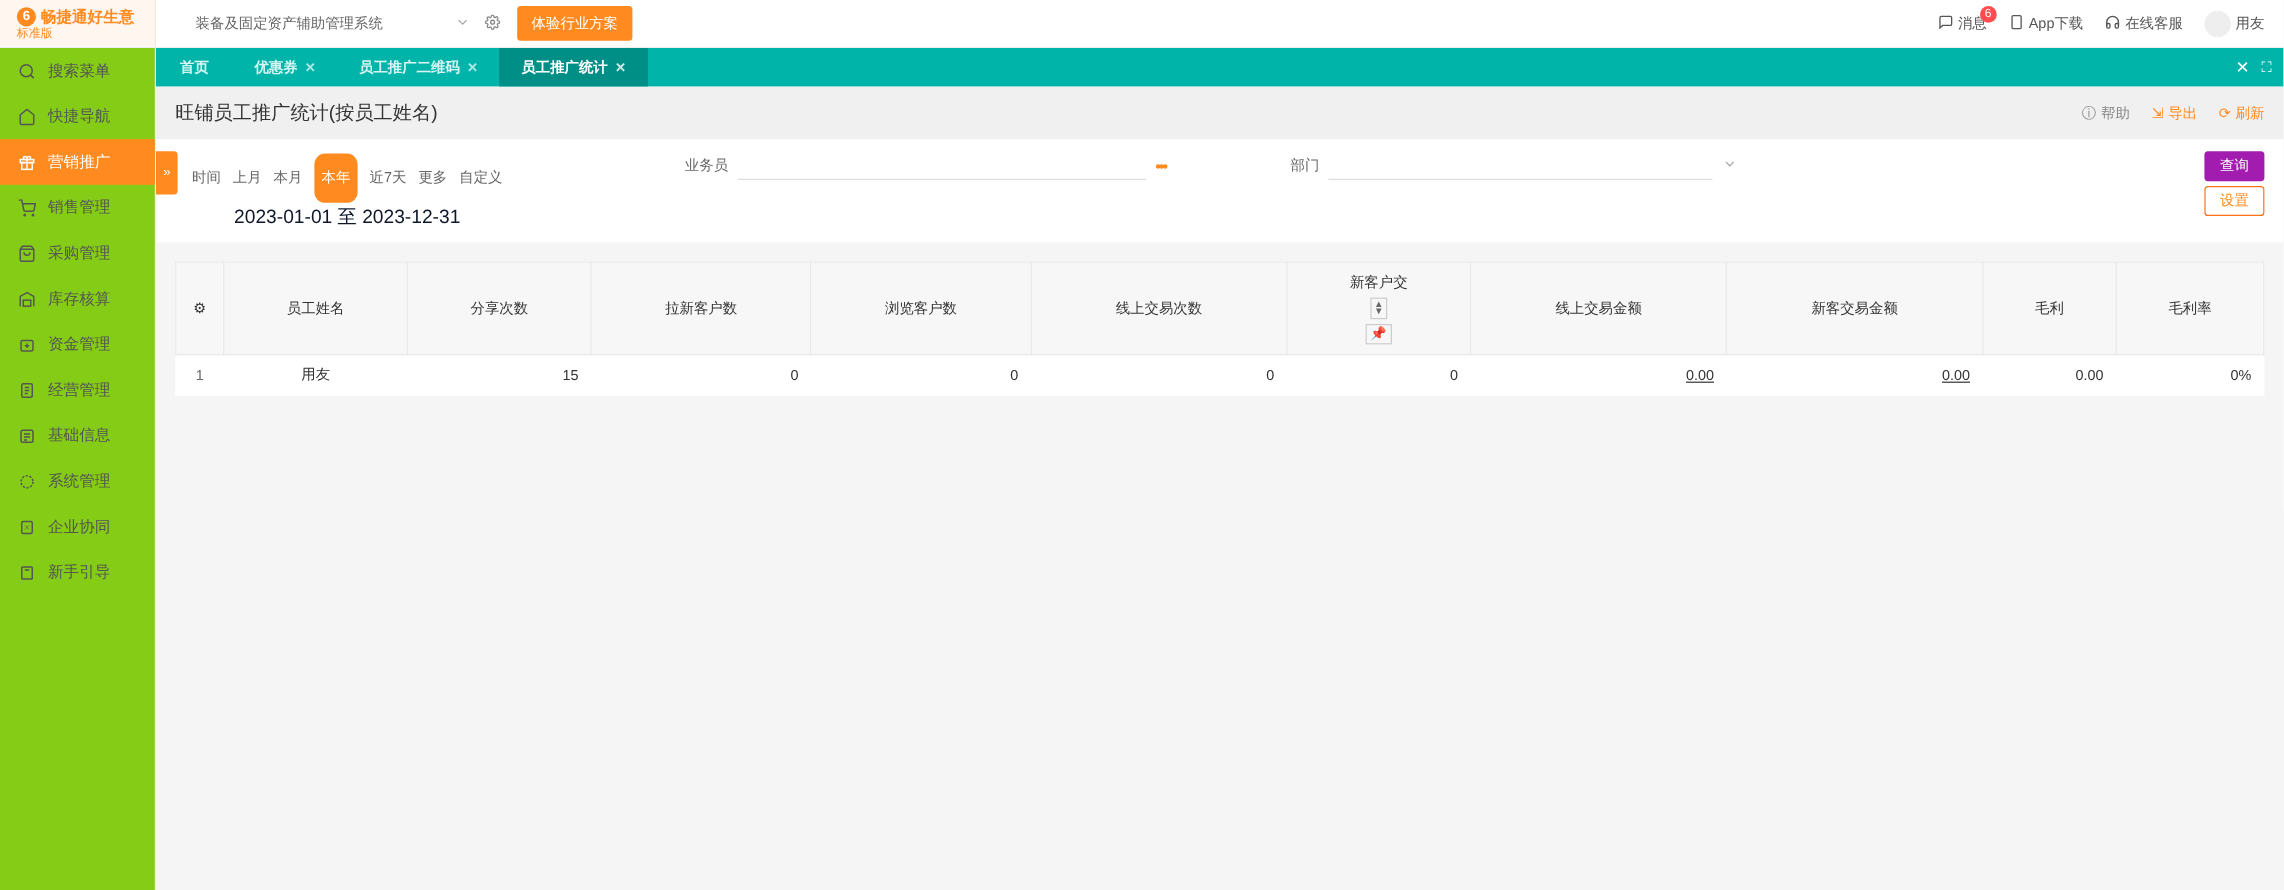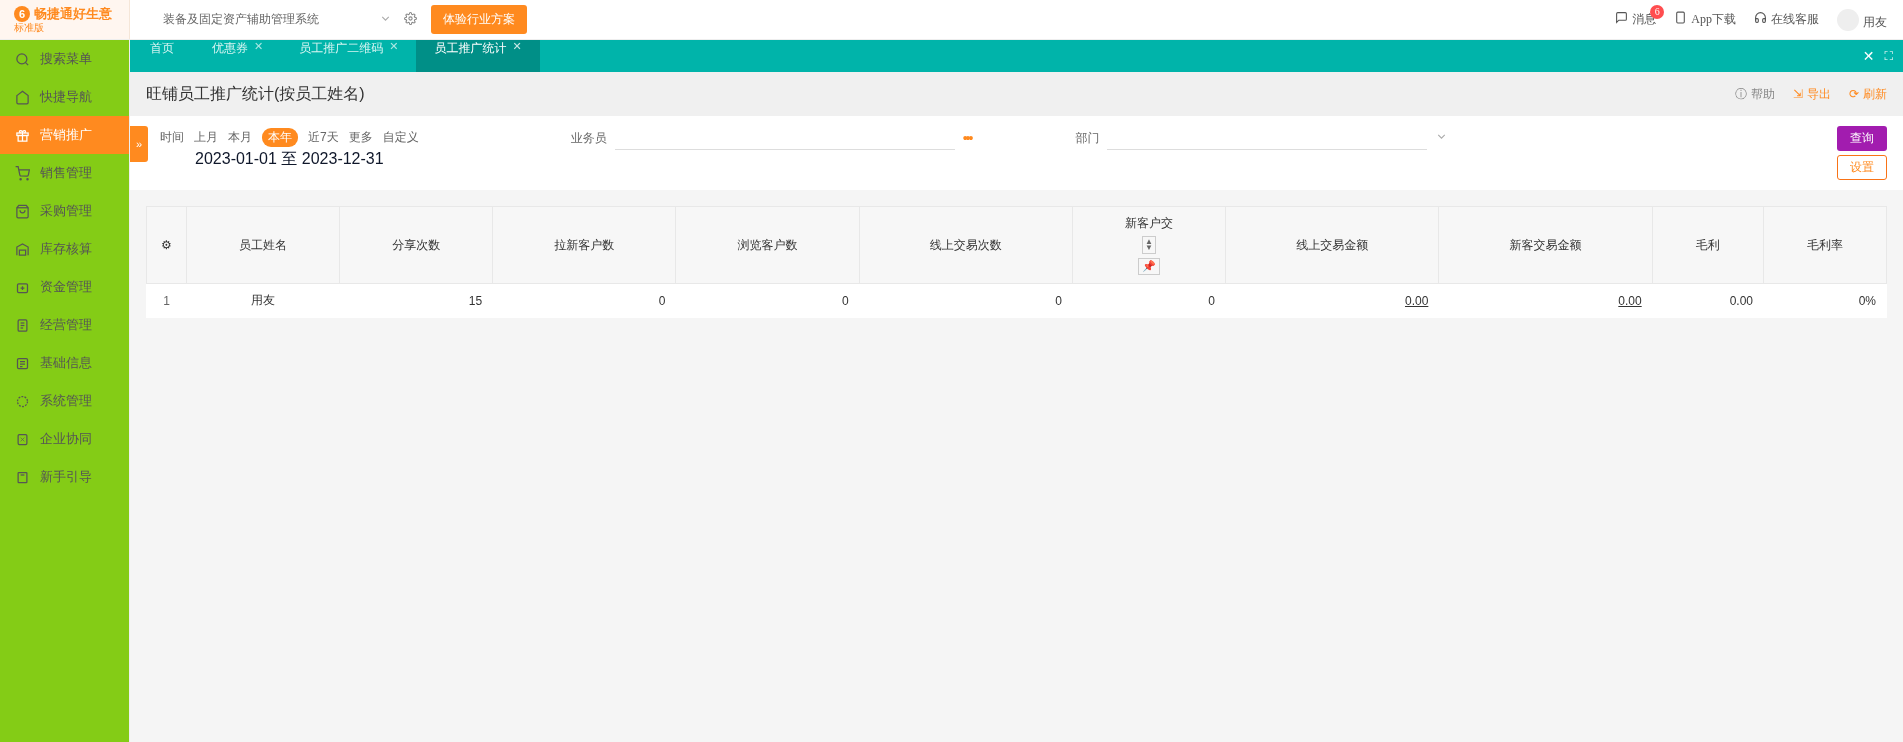--- a/index.html
+++ b/index.html
@@ -12,40 +12,40 @@
     .logo-top { display: flex; align-items: center; gap: 4px; }
     .logo-icon { width: 16px; height: 16px; background: #ff8a1f; border-radius: 50%; display: inline-flex; align-items: center; justify-content: center; color: #fff; font-weight: bold; font-size: 11px; }
     .logo-text { color: #ff8a1f; font-weight: bold; font-size: 13px; }
     .logo-sub { color: #ff8a1f; font-size: 10px; margin-top: -2px; }
     .system-name { margin-left: 33px; color: #666; font-size: 12px; }
     .system-chevron { margin-left: 60px; color: #aaa; cursor: pointer; }
     .gear { margin-left: 12px; color: #888; cursor: pointer; }
     .industry-btn { margin-left: 14px; background: #ff8a1f; color: #fff; border: none; padding: 6px 12px; border-radius: 3px; cursor: pointer; font-size: 12px; }
     .top-spacer { flex: 1; }
     .top-actions { display: flex; align-items: center; gap: 18px; color: #555; }
-    .top-action { display: flex; align-items: flex-end; gap: 4px; cursor: pointer; position: relative; font-family: Liberation Serif, serif; }
+    .top-action { display: flex; align-items: center; gap: 4px; cursor: pointer; position: relative; }
     .badge { position: absolute; top: -6px; right: -8px; background: #ff4d4f; color: #fff; border-radius: 8px; padding: 0 4px; font-size: 10px; line-height: 14px; min-width: 14px; text-align: center; }
     .avatar { width: 22px; height: 22px; border-radius: 50%; background: #eee; display: inline-block; }
     
     
     .body { display: flex; flex: 1; min-height: 0; }
     
     
     .sidebar { width: 130px; border-right: 1px solid #eee; background: #84cc16; display: flex; flex-direction: column; }
     .sidebar-item { display: flex; align-items: center; gap: 10px; padding: 10px 14px; color: #555; cursor: pointer; font-size: 13px; }
     .sidebar-item.active { background: #ff8a1f; color: #fff; }
     .sidebar-icon { width: 16px; height: 16px; display: inline-flex; align-items: center; justify-content: center; }
     .sidebar-icon svg { width: 15px; height: 15px; }
     
     
     .main { flex: 1; display: flex; flex-direction: column; min-width: 0; background: #f5f5f5; }
     
     
     .tabs-bar { display: flex; align-items: stretch; background: #00b4aa; height: 32px; color: #d6f5f2; position: relative; }
-    .tab { display: flex; padding: 0 18px; cursor: pointer; font-size: 12px; gap: 6px; white-space: nowrap; }
+    .tab { display: flex; align-items: center; padding: 0 18px; cursor: pointer; font-size: 12px; gap: 6px; white-space: nowrap; font-weight: bold; }
     .tab.home { padding: 0 20px; }
     .tab.active { background: #008f87; color: #fff; }
     .tab-close { font-size: 11px; cursor: pointer; opacity: 0.8; }
     .tabs-right { position: absolute; right: 0; top: 0; height: 100%; display: flex; align-items: center; gap: 10px; padding: 0 10px; }
     .tabs-right span { cursor: pointer; color: #fff; font-size: 14px; }
     
     
     .page-title-row { display: flex; align-items: center; height: 44px; background: #f0f0f0; padding: 0 16px; }
     .page-title { font-size: 16px; color: #333; font-weight: 500; }
     .page-title-actions { margin-left: auto; display: flex; gap: 18px; align-items: center; }
@@ -54,21 +54,21 @@
     .link-export { color: #ff8a1f; }
     .link-refresh { color: #ff8a1f; }
     
     
     .filter-row { display: flex; align-items: flex-start; background: #fff; padding: 10px 16px 10px 0; gap: 12px; margin: 0; }
     .collapse-handle { width: 18px; height: 36px; background: #ff8a1f; color: #fff; display: flex; align-items: center; justify-content: center; cursor: pointer; border-radius: 0 3px 3px 0; font-size: 11px; }
     .filter-group { display: flex; align-items: center; gap: 10px; padding-top: 2px; }
     .filter-label { color: #666; font-size: 12px; }
     .time-options { display: flex; gap: 10px; align-items: center; }
     .time-opt { color: #666; cursor: pointer; font-size: 12px; }
-    .time-opt.active { background: #ff8a1f; color: #fff; padding: 1px 6px; border-radius: 9px; }
+    .time-opt.active { background: #ff8a1f; color: #fff; padding: 12px 6px; border-radius: 9px; }
     .time-text { color: #0f172a; font-size: 16px; }
     .time-block { display: flex; flex-direction: column; align-items: center; gap: 2px;  }
     .biz-group { display: flex; align-items: center; gap: 8px; margin-left: 140px; }
     .biz-input { width: 340px; height: 24px; border: none; border-bottom: 1px solid #ddd; outline: none; font-size: 12px; }
     .biz-more { color: #ff8a1f; cursor: pointer; font-size: 14px; letter-spacing: -2px; }
     .dept-group { display: flex; align-items: center; gap: 8px; margin-left: 92px; }
     .dept-input { width: 320px; height: 24px; border: none; border-bottom: 1px solid #ddd; outline: none; font-size: 12px; }
     .dept-chevron { color: #aaa; cursor: pointer; }
     .filter-actions { margin-left: auto; display: flex; flex-direction: column; gap: 4px; }
     .btn-query { background: #a21caf; color: #fff; border: none; padding: 4px 12px; border-radius: 3px; cursor: pointer; font-size: 12px; }

